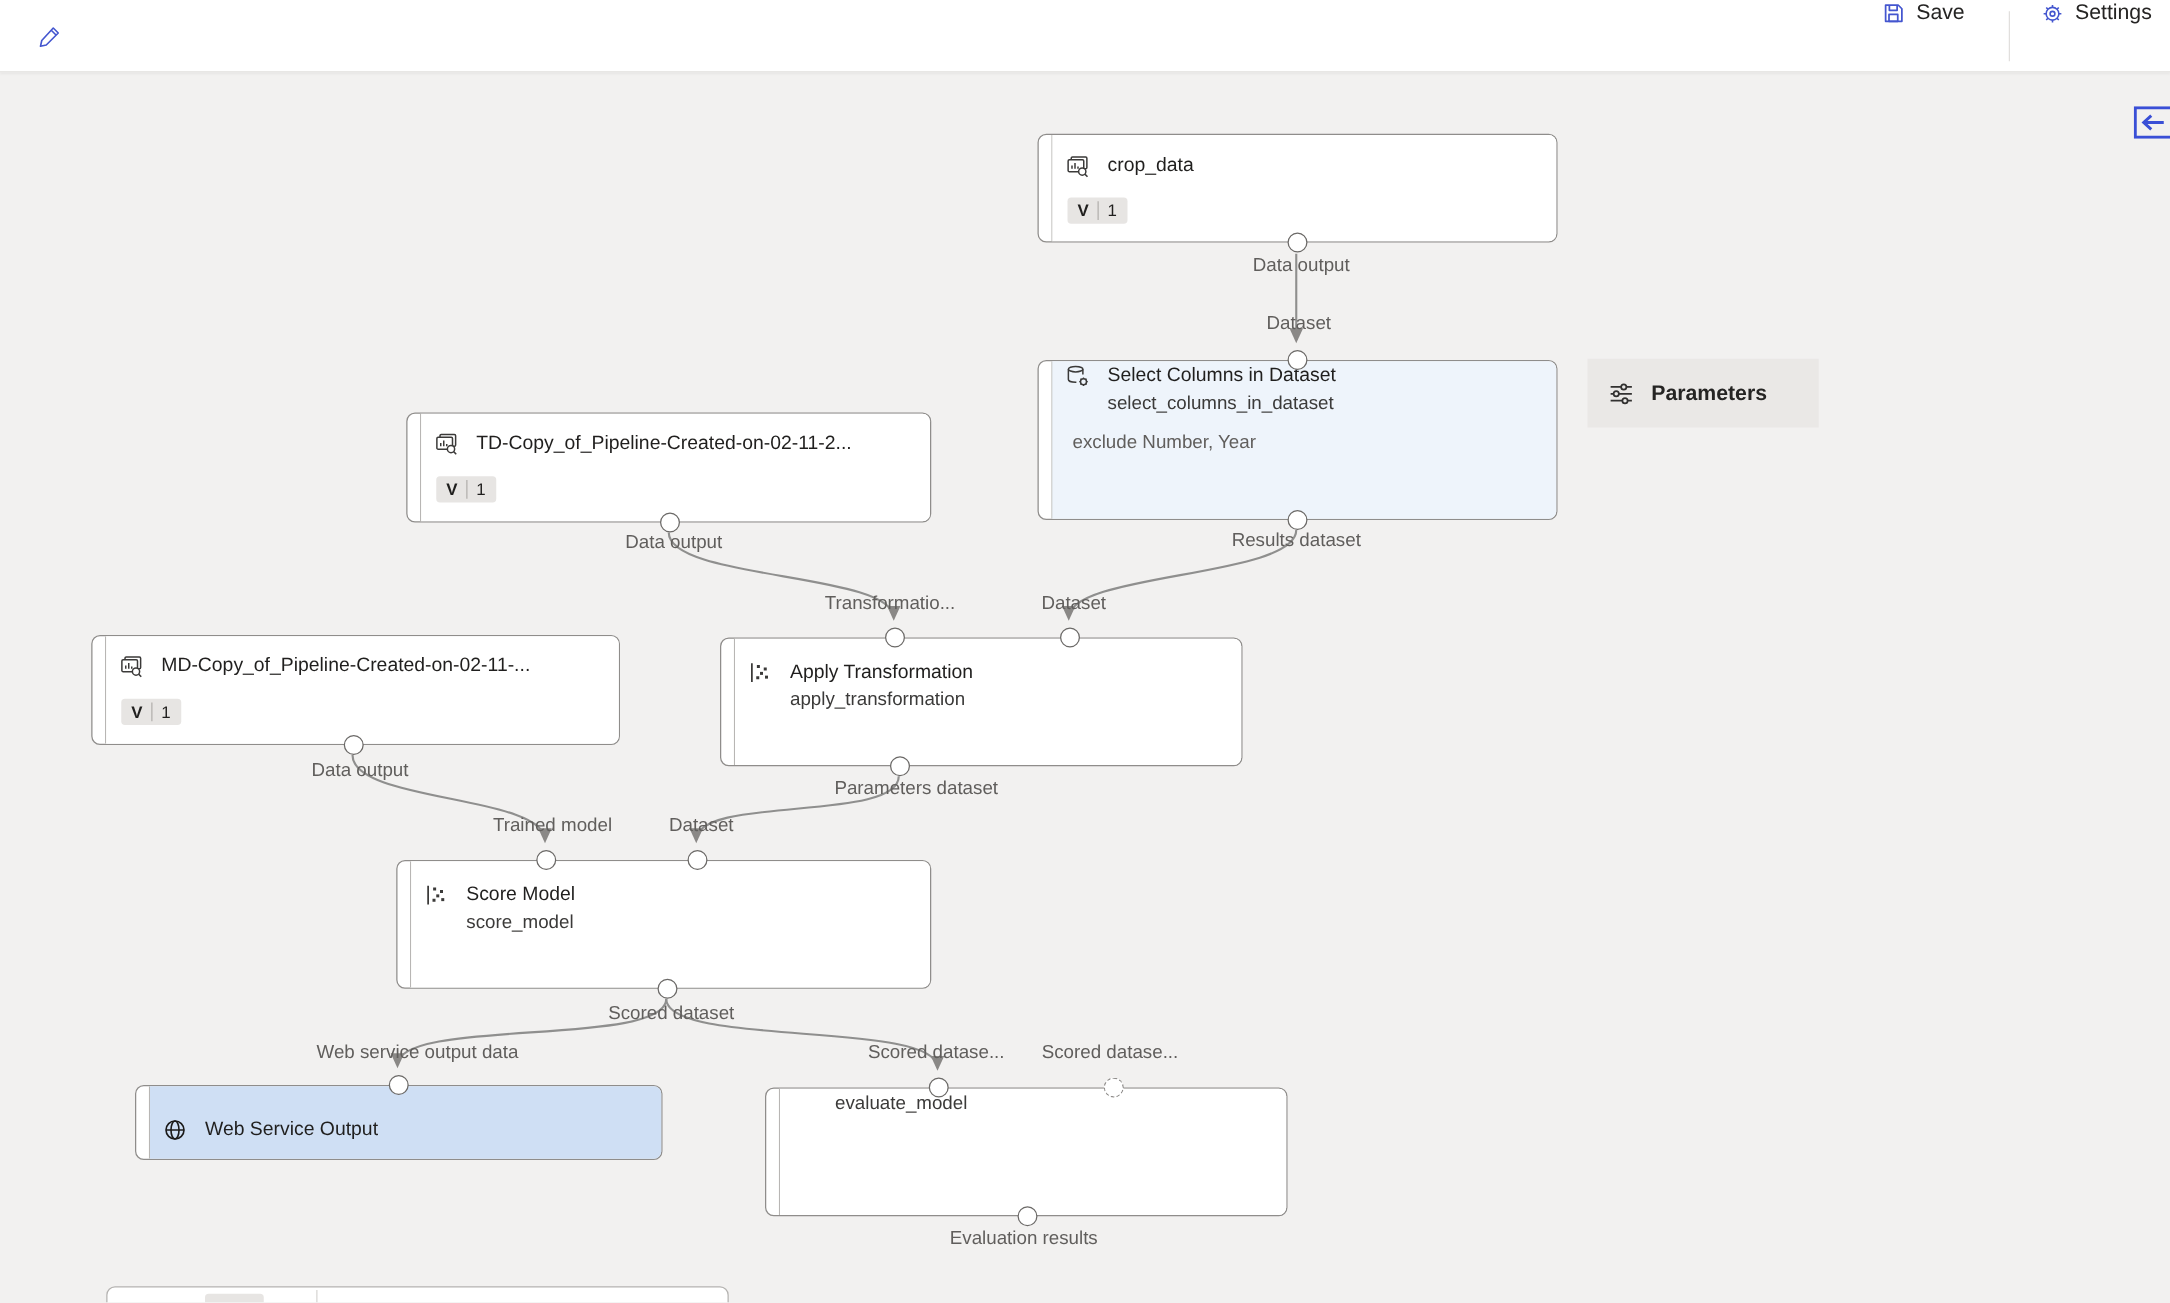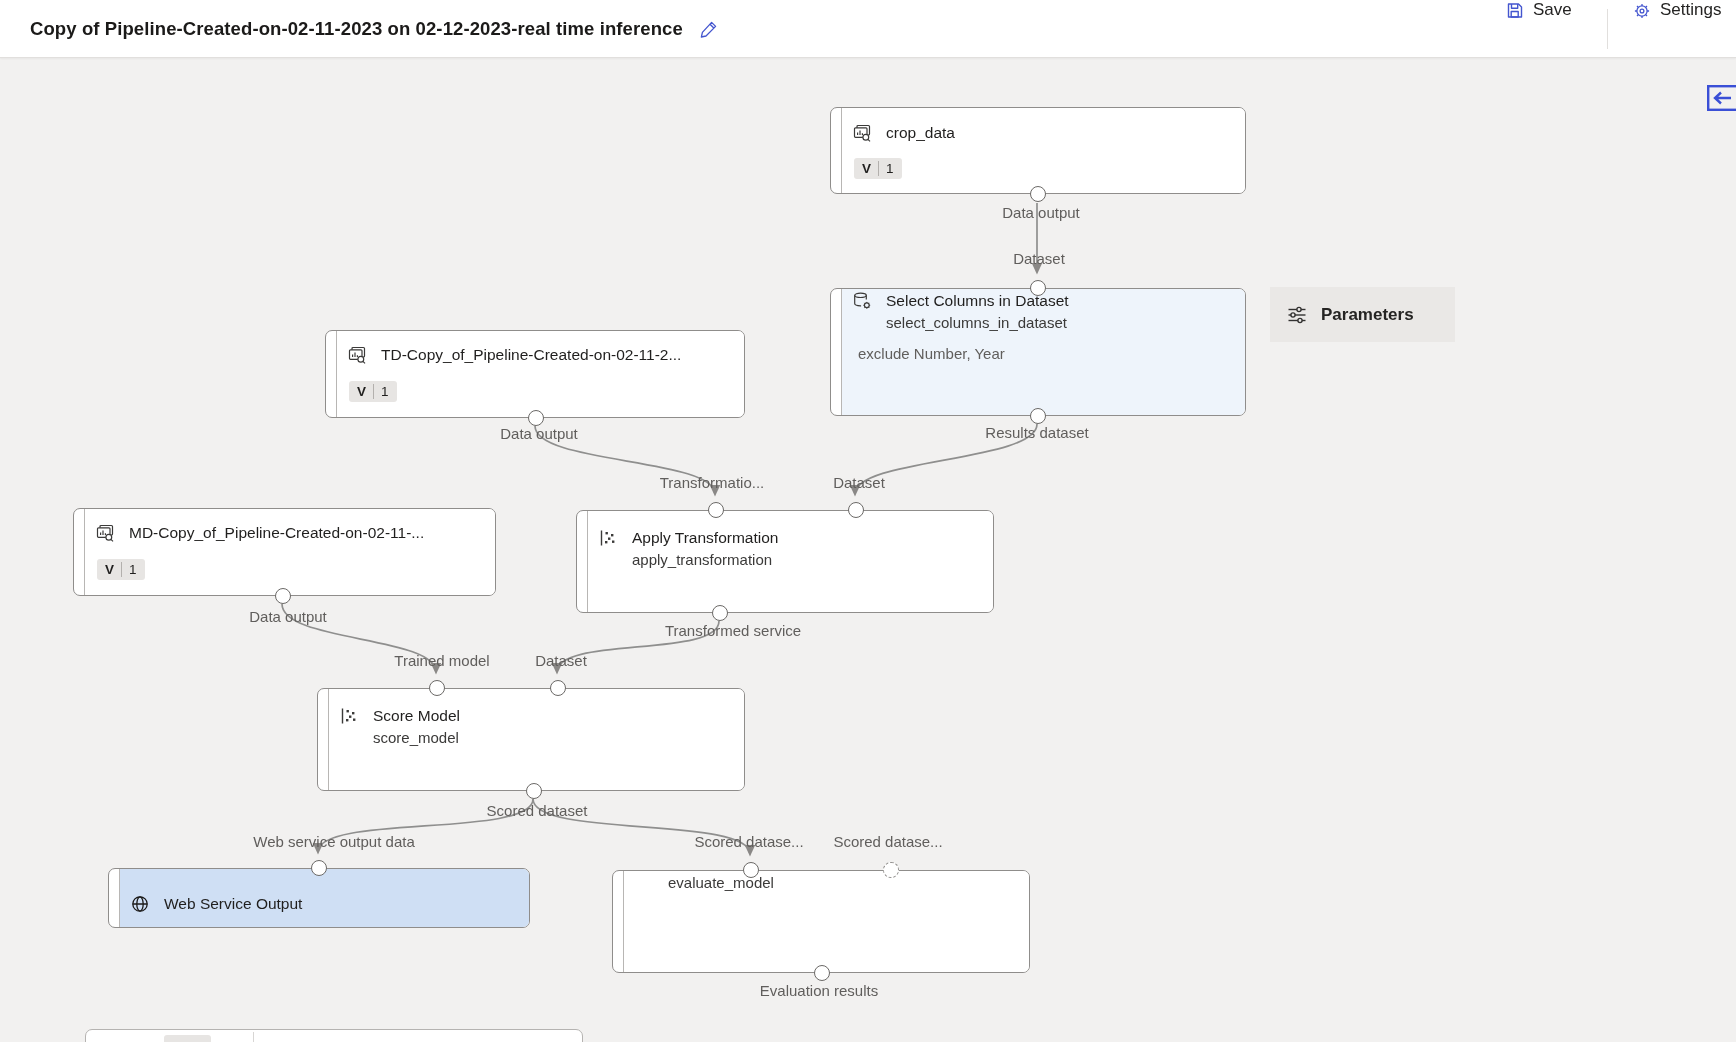--- a/index.html
+++ b/index.html
@@ -57,21 +57,20 @@
   .node-partial { position:absolute; left:85px; top:971px; width:498px; height:22px; background:#ffffff;
     border:1px solid #b5b3b1; border-radius:7px 7px 0 0; z-index:2; }
   .node-partial .ptab { position:absolute; left:78px; top:5px; width:47px; height:14px; background:#e7e5e3; border-radius:3px; }
   .node-partial .pline { position:absolute; left:167px; top:2px; width:1px; height:18px; background:#d8d6d4; }
 </style>
 </head>
 <body>
 
 <div class="header">
   <div class="title-wrap">
-    <span class="pipeline-title">Copy of Pipeline-Created-on-02-11-2023 on 02-12-2023-real time inference</span>
     <span class="icon-btn">
       <span class="nicon">
         <svg viewBox="0 0 20 20" width="20" height="20" fill="none" stroke="#4456cf" stroke-width="1.3" stroke-linejoin="round">
           <path d="M12.6 3.4 l4 4 L7 17 l-4.6 1 1-4.6 z"></path>
             <path d="M11 5.2 l3.8 3.8"></path>
         </svg>
       </span>
     </span>
   </div>
 
@@ -297,21 +296,21 @@
     <span class="ptab"></span>
     <span class="pline"></span>
   </div>
 
   <span class="plabel" style="left:1041px;top:146px">Data output</span>
   <span class="plabel" style="left:1039px;top:192px">Dataset</span>
   <span class="plabel" style="left:1037px;top:366px">Results dataset</span>
   <span class="plabel" style="left:539px;top:367px">Data output</span>
   <span class="plabel" style="left:712px;top:416px">Transformatio...</span>
   <span class="plabel" style="left:859px;top:416px">Dataset</span>
-  <span class="plabel" style="left:733px;top:564px">Transformed service</span>
+  <span class="plabel" style="left:733px;top:564px">Parameters dataset</span>
   <span class="plabel" style="left:288px;top:550px">Data output</span>
   <span class="plabel" style="left:442px;top:594px">Trained model</span>
   <span class="plabel" style="left:561px;top:594px">Dataset</span>
   <span class="plabel" style="left:537px;top:744px">Scored dataset</span>
   <span class="plabel" style="left:334px;top:775px">Web service output data</span>
   <span class="plabel" style="left:749px;top:775px">Scored datase...</span>
   <span class="plabel" style="left:888px;top:775px">Scored datase...</span>
   <span class="plabel" style="left:819px;top:924px">Evaluation results</span>
 
   <div class="collapse-btn">

